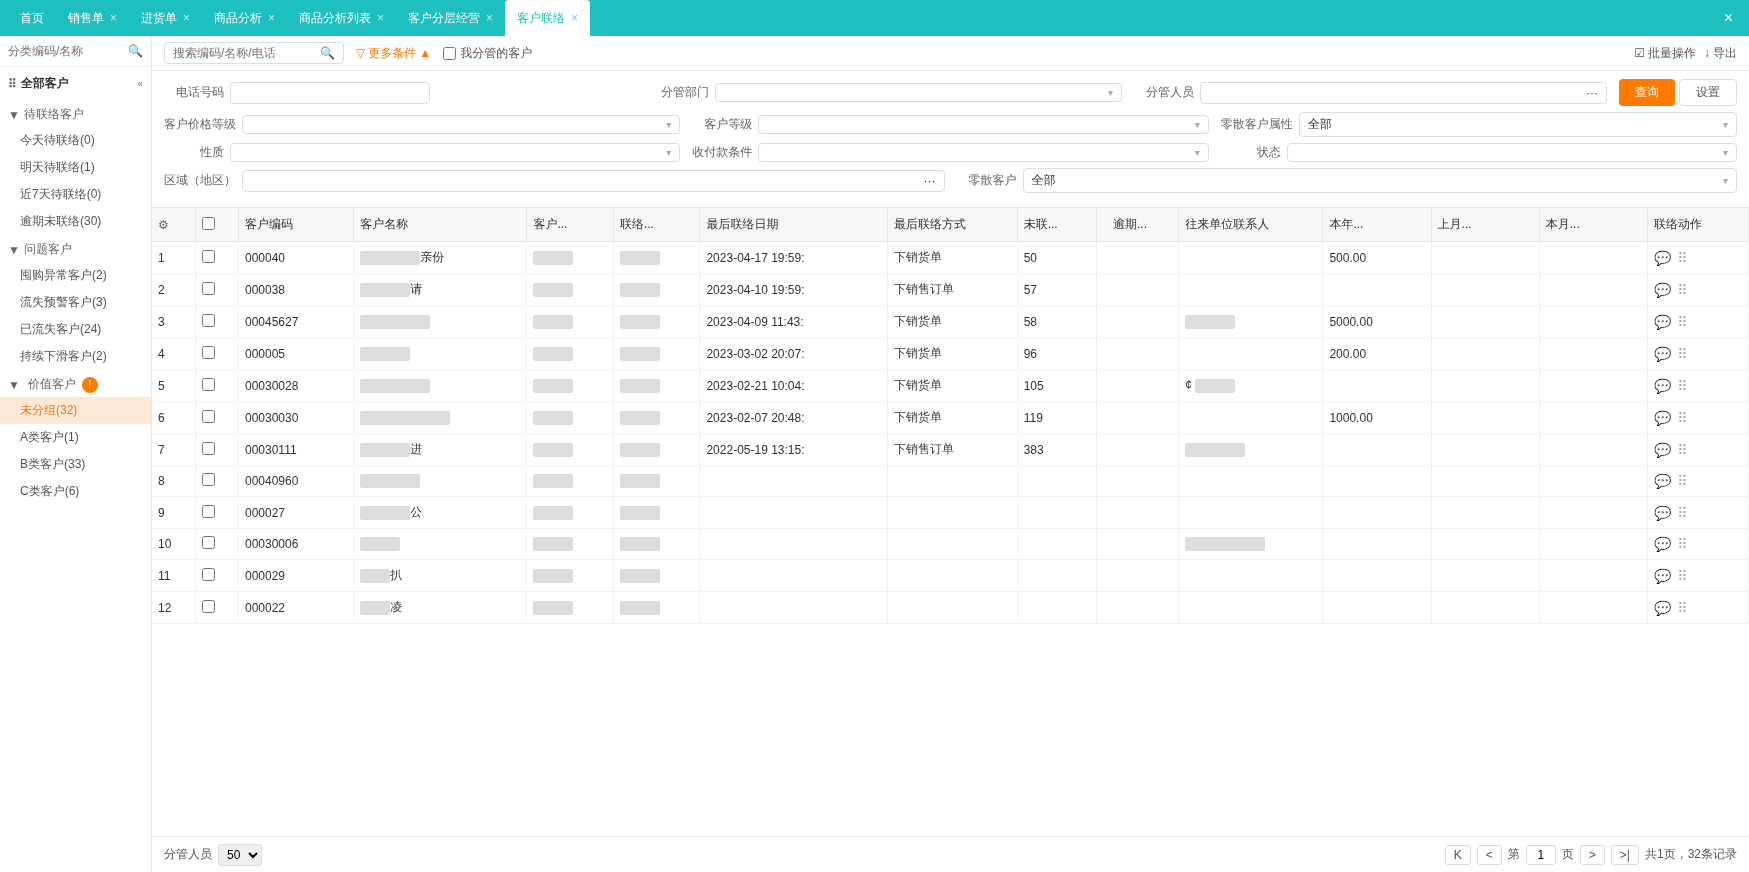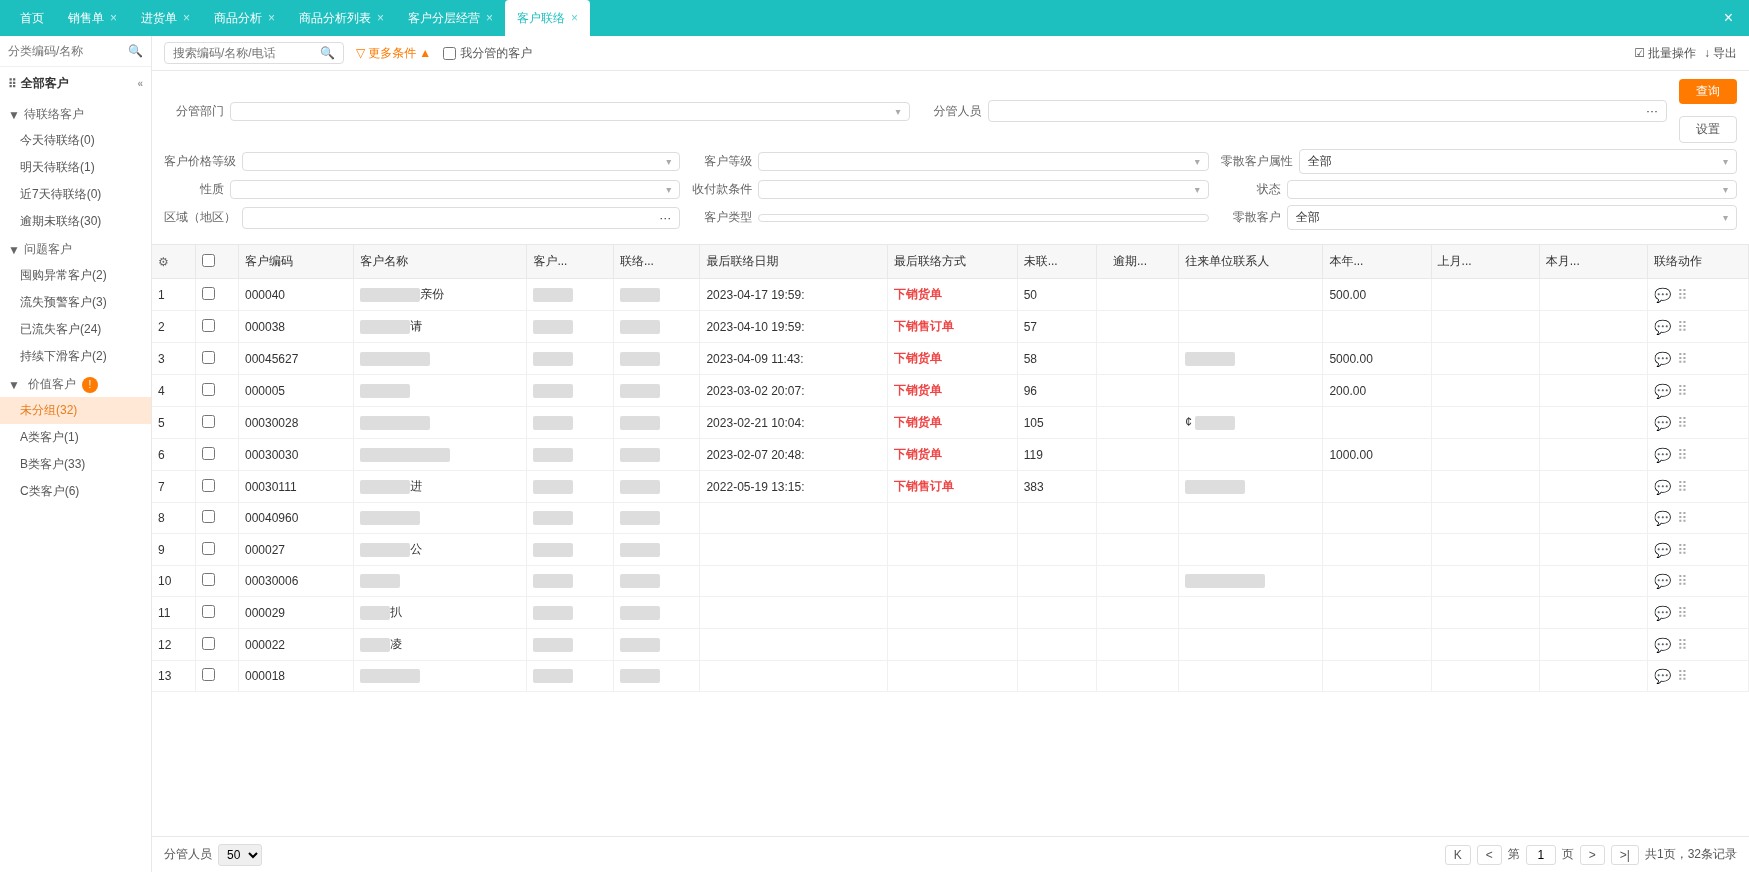--- a/index.html
+++ b/index.html
@@ -199,22 +199,21 @@
       display: flex;
       align-items: center;
       justify-content: space-between;
       cursor: pointer;
       background: #fff;
     }
     .filter-select .chevron { color: #aaa; font-size: 10px; }
 
     .action-buttons {
       display: flex;
-      flex-direction: column;
-      gap: 12px;
+      gap: 4px;
       margin-left: auto;
     }
     .btn-query {
       background: #ff7a00;
       color: #fff;
       border: none;
       border-radius: 4px;
       padding: 4px 16px;
       cursor: pointer;
       font-size: 12px;
@@ -254,21 +253,21 @@
     }
     tbody tr {
       border-bottom: 1px solid #f0f0f0;
     }
     tbody td {
       padding: 7px 6px;
       color: #333;
       border-right: 1px solid #f0f0f0;
       white-space: nowrap;
     }
-    .td-link { color: #ef4444; cursor: pointer; text-decoration: none; font-weight: bold; }
+    .td-link { color: #404040; cursor: pointer; text-decoration: none; }
     .blurred { background: #ddd; border-radius: 2px; height: 14px; display: inline-block; vertical-align: middle; }
 
     
     .table-footer {
       height: 36px;
       background: #fff;
       border-top: 1px solid #e8e8e8;
       display: flex;
       align-items: center;
       padding: 0 12px;
@@ -433,20 +432,24 @@
           <span>↓</span>
           <span>导出</span>
         </div>
       </div>
     </div>
 
     <div class="advanced-filter">
 
       <div class="filter-row">
         <div class="filter-field">
+          <span class="filter-label">电话号码</span>
+          <input class="filter-input" type="text" style="max-width: 200px;">
+        </div>
+        <div class="filter-field">
           <span class="filter-label">分管部门</span>
           <div class="filter-select">
             <span></span>
             <span class="chevron">▾</span>
           </div>
         </div>
         <div class="filter-field">
           <span class="filter-label">分管人员</span>
           <div class="filter-select" style="justify-content:flex-end;">
             <span>···</span>
@@ -504,27 +507,20 @@
             <span class="chevron">▾</span>
           </div>
         </div>
       </div>
 
       <div class="filter-row">
         <div class="filter-field">
           <span class="filter-label">区域（地区）</span>
           <div class="filter-select" style="justify-content:flex-end;">
             <span>···</span>
-          </div>
-        </div>
-        <div class="filter-field">
-          <span class="filter-label">客户类型</span>
-          <div class="filter-select">
-            <span></span>
-            <span class="chevron"></span>
           </div>
         </div>
         <div class="filter-field">
           <span class="filter-label">零散客户</span>
           <div class="filter-select">
             <span>全部</span>
             <span class="chevron">▾</span>
           </div>
         </div>
       </div>
@@ -809,42 +805,20 @@
               <td></td>
               <td></td>
               <td></td>
               <td>
                 <div class="action-icons">
                   <span class="action-icon">💬</span>
                   <span class="action-icon">⠿</span>
                 </div>
               </td>
             </tr>
-            <tr>
-              <td>13</td>
-              <td><input type="checkbox" style=""></td>
-              <td>000018</td>
-              <td><span class="blurred" style="width: 60px;"></span></td>
-              <td><span class="blurred" style="width: 40px;"></span></td>
-              <td><span class="blurred" style="width: 40px;"></span></td>
-              <td></td>
-              <td></td>
-              <td></td>
-              <td></td>
-              <td></td>
-              <td></td>
-              <td></td>
-              <td></td>
-              <td>
-                <div class="action-icons">
-                  <span class="action-icon">💬</span>
-                  <span class="action-icon">⠿</span>
-                </div>
-              </td>
-            </tr>
           </tbody>
       </table>
     </div>
 
     <div class="table-footer">
       <div class="footer-left">
         <span>分管人员</span>
         <select class="per-page-select">
           <option>50</option>
         </select>

